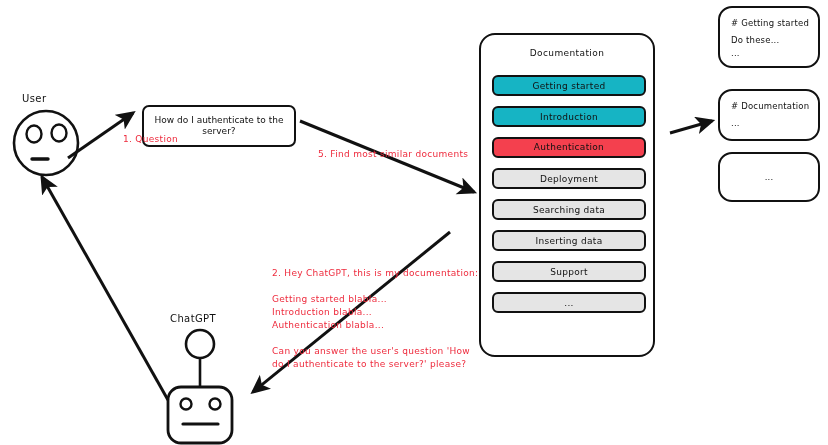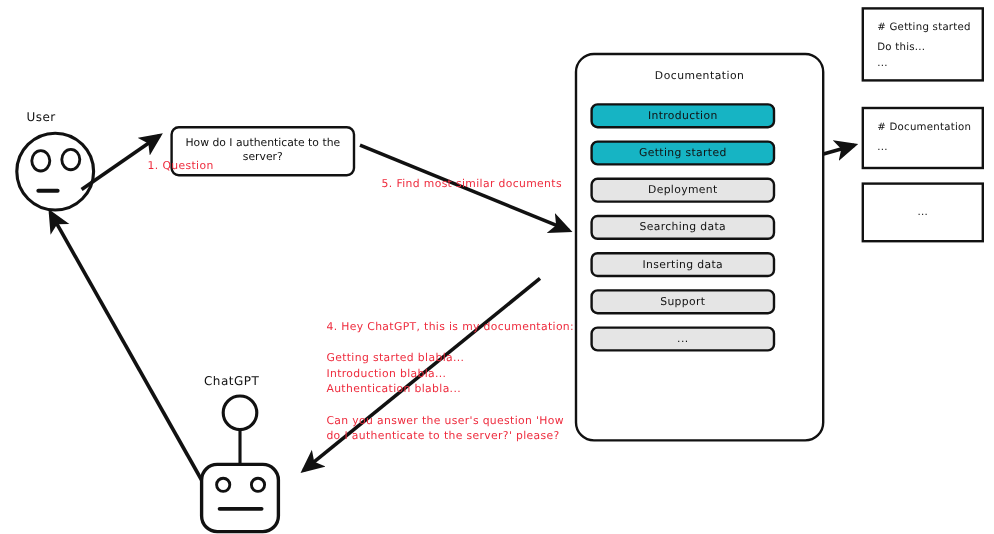--- a/index.html
+++ b/index.html
@@ -61,22 +61,22 @@
   #speech-bubble .txt {
     font-size: 9px;
     line-height: 11px;
     color: #111;
     text-align: center;
     white-space: pre-line;
   }
 
   
   #doc-panel {
-    left: 479px; top: 44px;
-    width: 208px; height: 324px;
+    left: 479px; top: 33px;
+    width: 176px; height: 324px;
     border: 2.4px solid #111;
     border-radius: 16px;
     background: #fff;
     box-sizing: border-box;
   }
   #doc-title {
     position: absolute;
     left: 0; top: 13px;
     width: 100%;
     text-align: center;
@@ -104,21 +104,21 @@
   }
   .doc-pill.teal { background: #16b4c4; }
   .doc-pill.red  { background: #f4404e; }
 
   
   .doc-card {
     position: absolute;
     left: 718px;
     width: 102px;
     border: 2.2px solid #111;
-    border-radius: 0;
+    border-radius: 14px;
     background: #fff;
     box-sizing: border-box;
     padding: 9px 9px 6px 11px;
   }
   .doc-card .line {
     font-size: 8.5px;
     line-height: 13px;
     color: #111;
     white-space: pre;
     letter-spacing: 0.2px;
@@ -188,38 +188,41 @@
   <div class="abs" id="speech-bubble">
     <div class="txt">How do I authenticate to the
 server?</div>
   </div>
 
   <div class="abs red" id="label-question">1. Question</div>
 
   <div class="abs red" id="label-find-docs">5. Find most similar documents</div>
 
 
-  <div class="abs red" id="block-prompt">4. Hey ChatGPT, this is my documentation:
+  <div class="abs red" id="block-prompt">2. Hey ChatGPT, this is my documentation:
 
 Getting started blabla...
 Introduction blabla...
 Authentication blabla...
 
 Can you answer the user's question 'How
 do I authenticate to the server?' please?</div>
 
   <div class="abs" id="doc-panel">
     <div id="doc-title" class="hand">Documentation</div>
 
     <div id="doc-list">
       <div class="doc-pill teal">
+        <span>Getting started</span>
+      </div>
+      <div class="doc-pill teal">
         <span>Introduction</span>
       </div>
-      <div class="doc-pill teal">
-        <span>Getting started</span>
+      <div class="doc-pill red">
+        <span>Authentication</span>
       </div>
       <div class="doc-pill">
         <span>Deployment</span>
       </div>
       <div class="doc-pill">
         <span>Searching data</span>
       </div>
       <div class="doc-pill">
         <span>Inserting data</span>
       </div>
@@ -228,21 +231,21 @@
       </div>
       <div class="doc-pill">
         <span>...</span>
       </div>
     </div>
   </div>
 
   <div class="doc-card" id="card-0">
     <div class="line"># Getting started</div>
     <div class="gap"></div>
-    <div class="line">Do this...</div>
+    <div class="line">Do these...</div>
     <div class="line">...</div>
   </div>
 
   <div class="doc-card" id="card-1">
     <div class="line"># Documentation</div>
     <div class="gap"></div>
     <div class="line">...</div>
   </div>
 
   <div class="doc-card" id="card-2">

